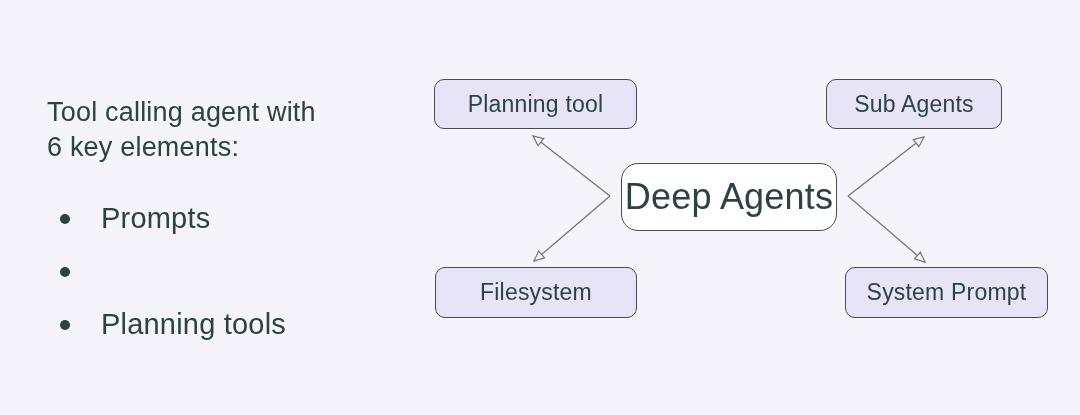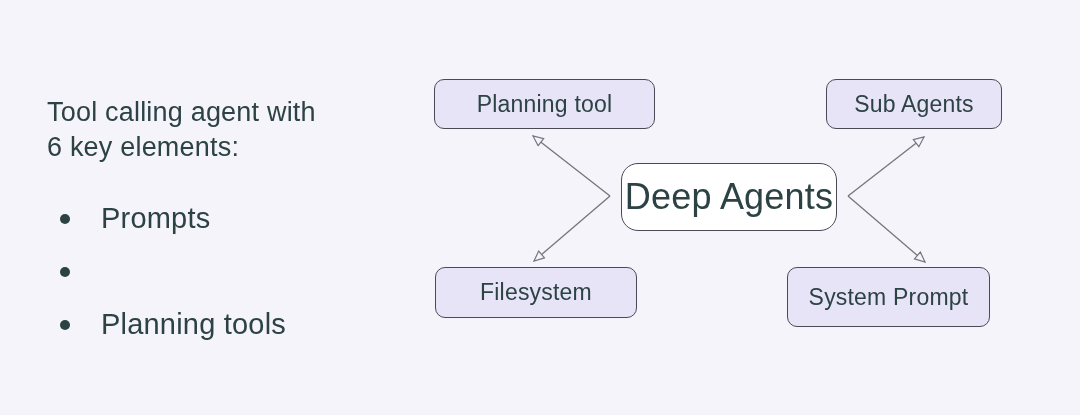--- a/index.html
+++ b/index.html
@@ -68,24 +68,24 @@
     font-size: 23px;
     letter-spacing: 0.2px;
     box-sizing: border-box;
   }
   .node.center {
     background: var(--center_fill, #ffffff);
     border-radius: 17px;
     font-size: 36px;
     border-color: var(--node_border, #45424f);
   }
-  .node-planning-tool  { left: 434px; top: 79px;  width: 221px; height: 50px; }
+  .node-planning-tool  { left: 434px; top: 79px;  width: 203px; height: 50px; }
   .node-sub-agents     { left: 826px; top: 79px;  width: 176px; height: 50px; align-items: center; }
   .node-filesystem     { left: 435px; top: 267px; width: 202px; height: 51px; }
-  .node-system-prompt  { left: 787px; top: 267px; width: 203px; height: 60px; text-align: right; }
+  .node-system-prompt  { left: 845px; top: 267px; width: 203px; height: 51px; text-align: right; }
   .node-deep-agents    { left: 621px; top: 163px; width: 216px; height: 68px; }
 
   
   .edges {
     position: absolute;
     left: 0;
     top: 0;
     width: 1080px;
     height: 415px;
     pointer-events: none;

